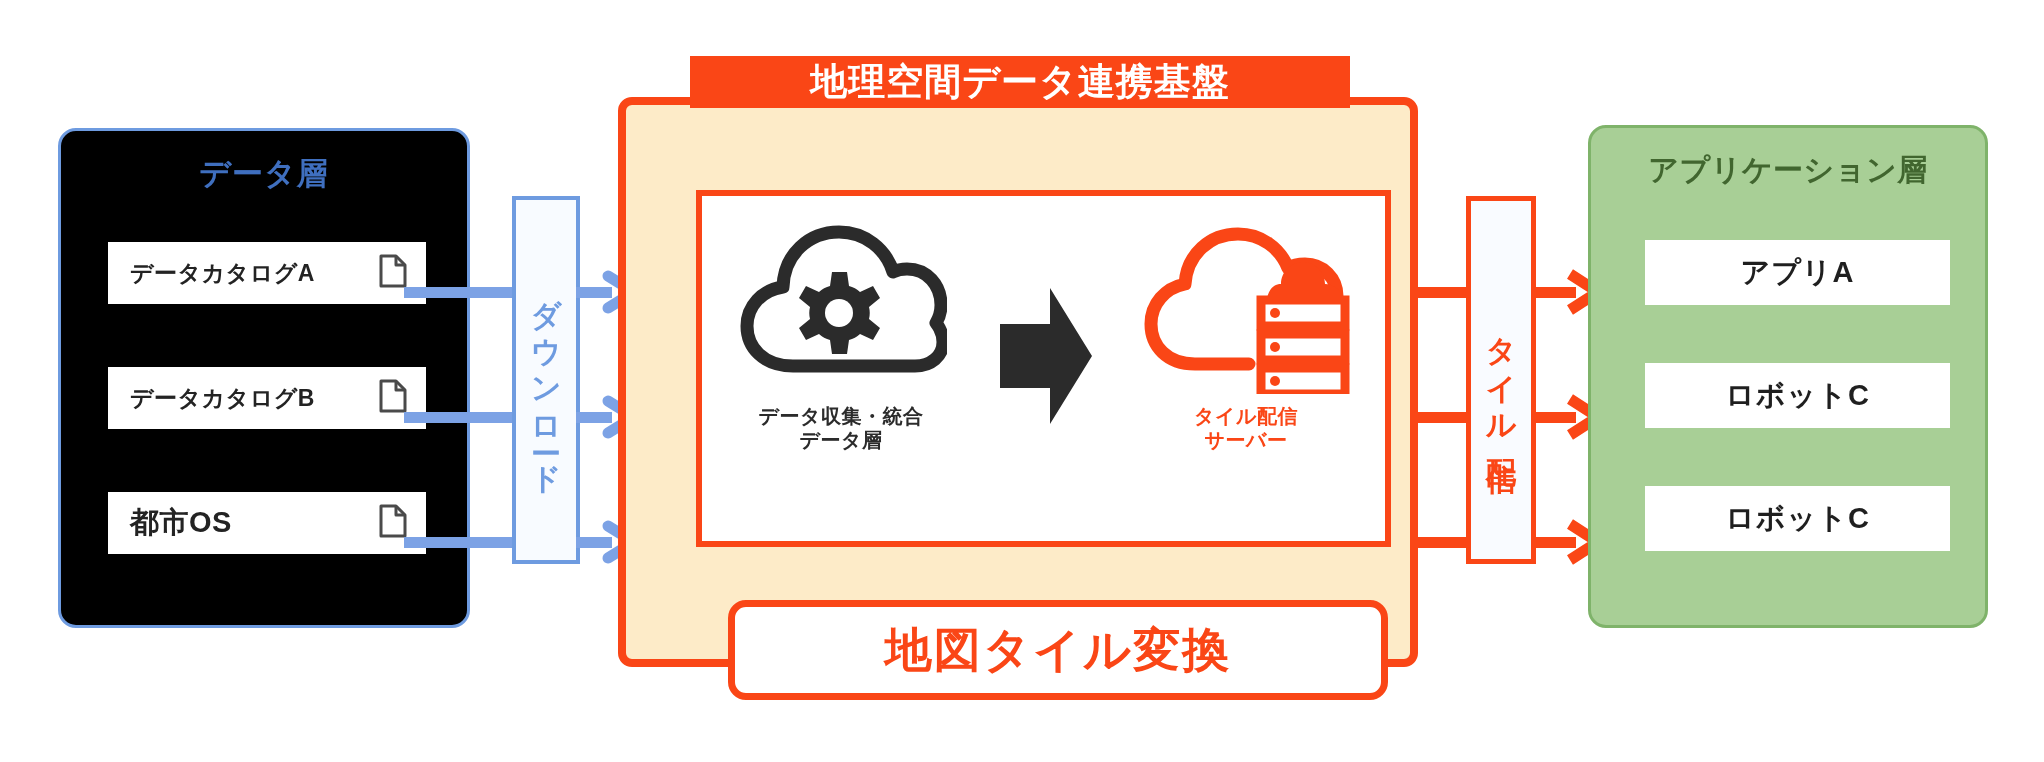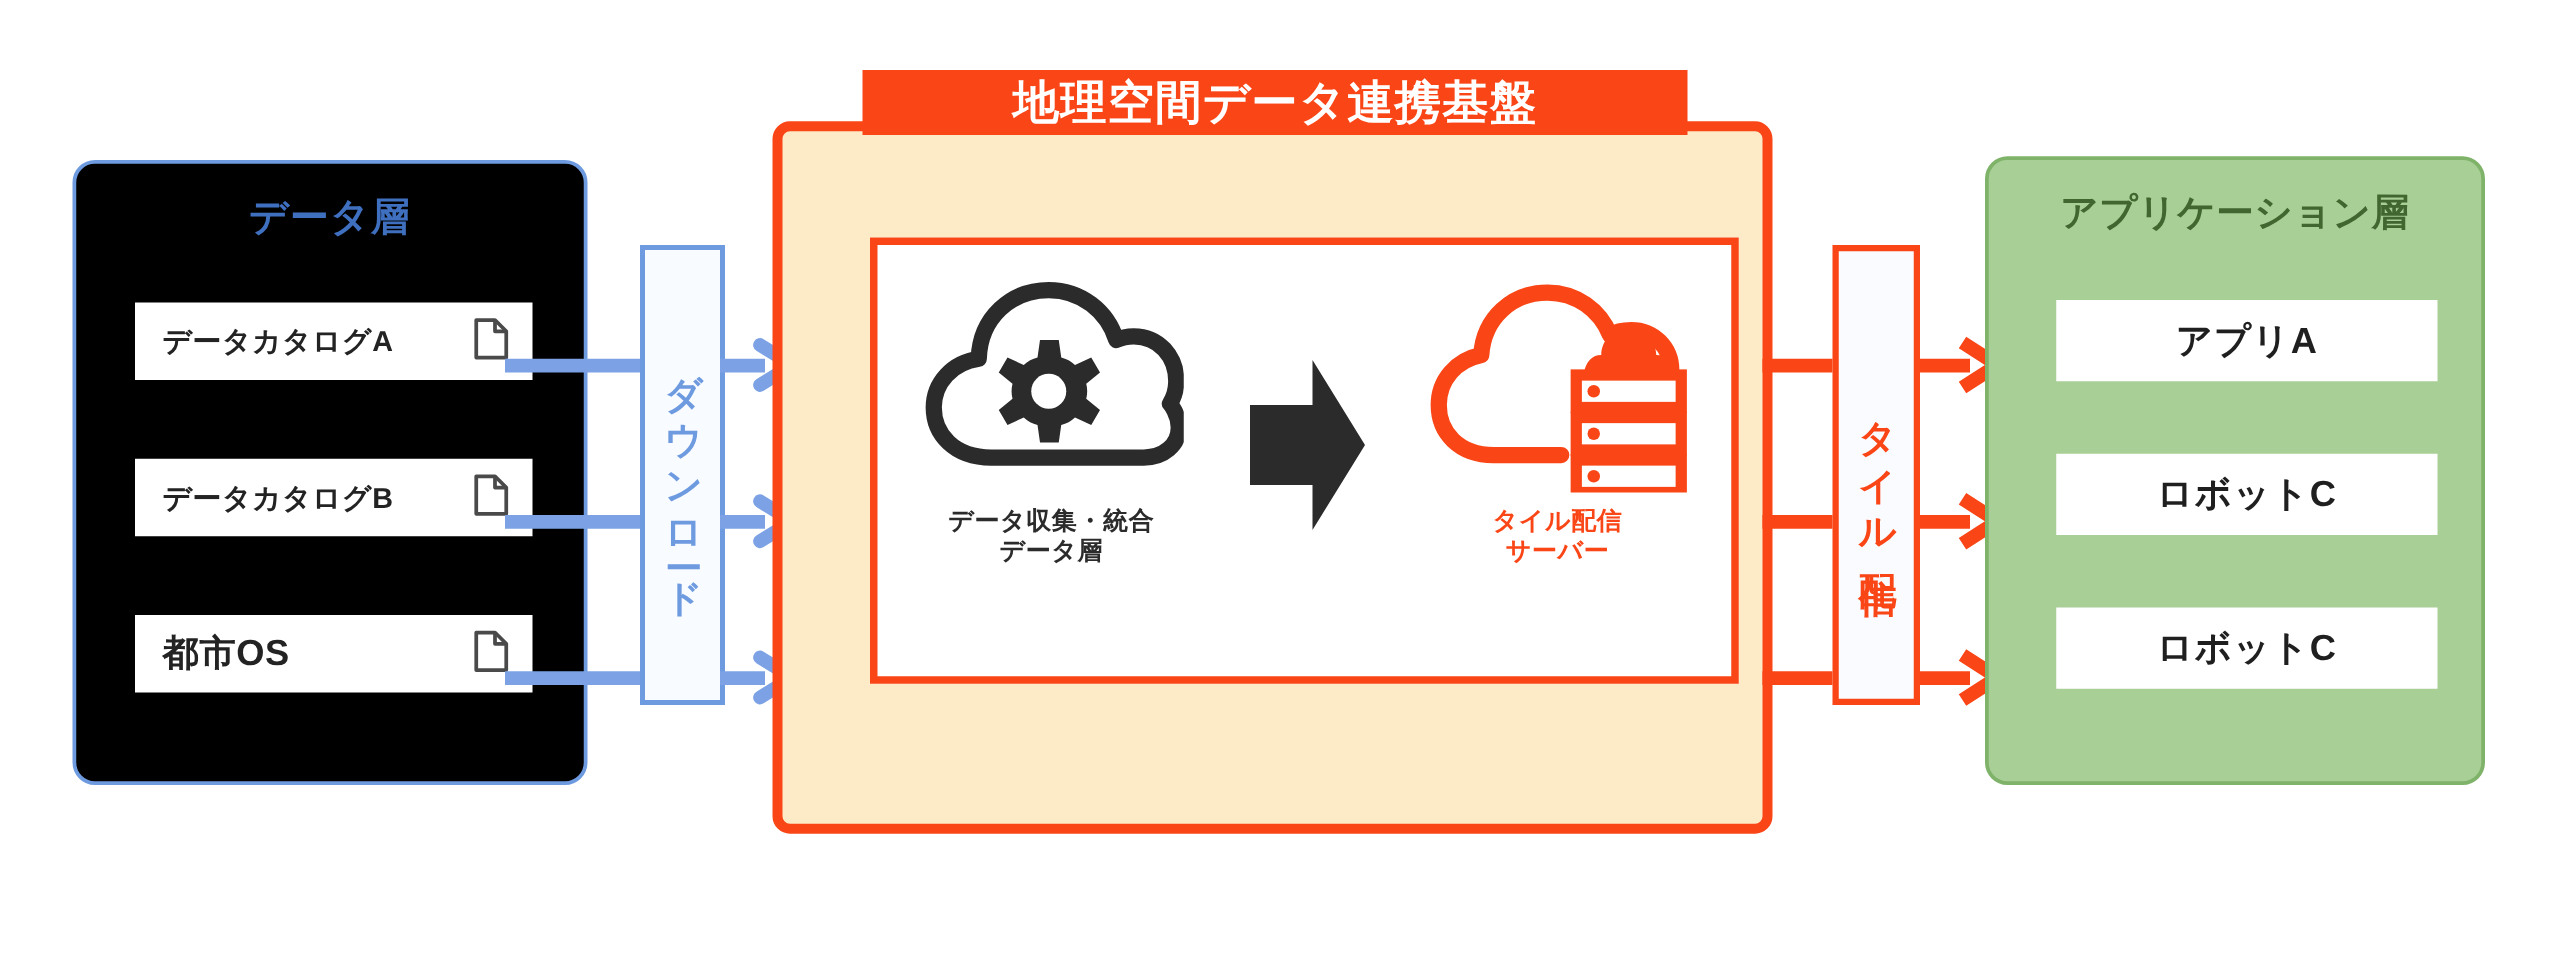--- a/index.html
+++ b/index.html
@@ -395,20 +395,23 @@
           </g>
         </svg>
       </span>
       <div class="proc-caption" id="proc-caption-right">
         <div>タイル配信</div>
         <div>サーバー</div>
       </div>
     </div>
   </div>
 
+  <div id="convert-box">
+    <span id="convert-label">地図タイル変換</span>
+  </div>
 
   <div class="orange-line" style="left:1410px; top:287px; width:64px;"></div>
   <div class="orange-line" style="left:1410px; top:412px; width:64px;"></div>
   <div class="orange-line" style="left:1410px; top:537px; width:64px;"></div>
 
   <div id="tile-box">
     <span id="tile-label">タイル配信</span>
   </div>
 
   <div class="orange-line" style="left:1532px; top:287px; width:44px;"></div>

